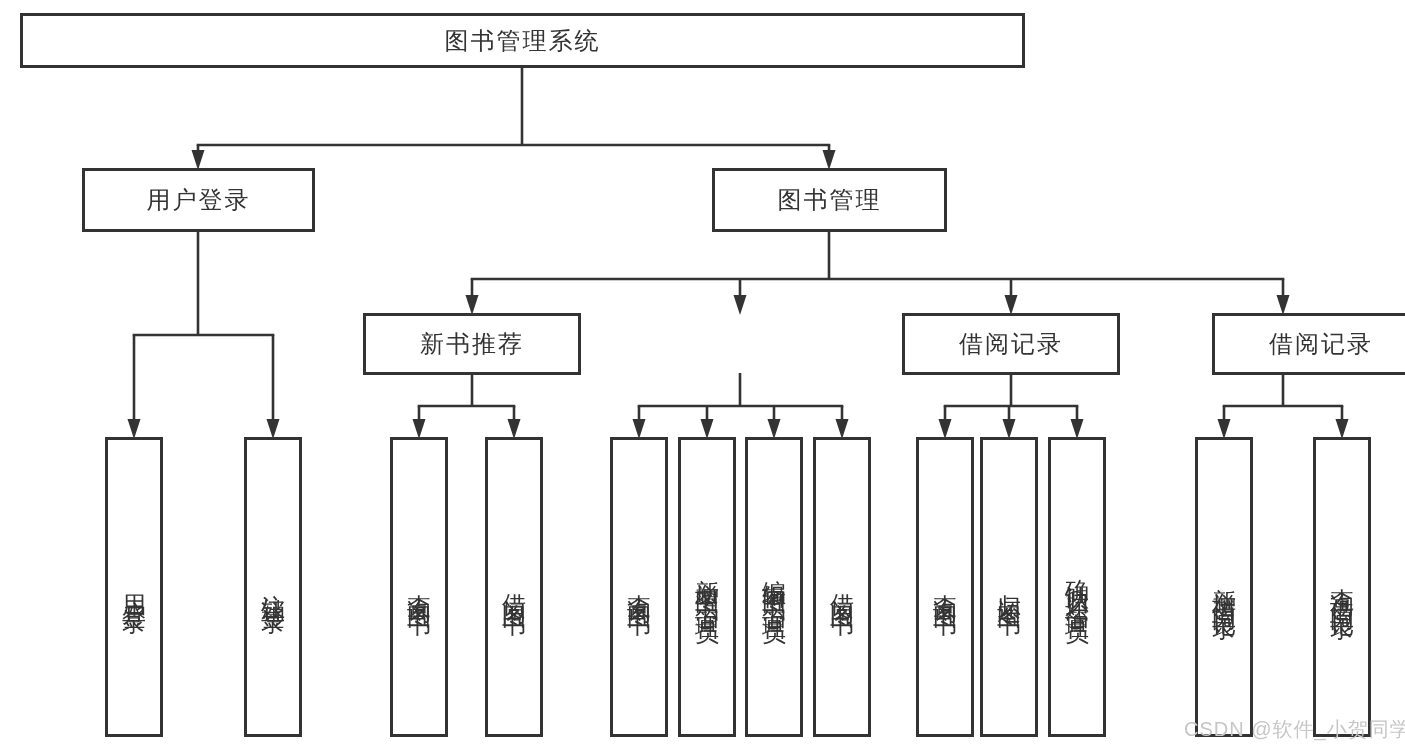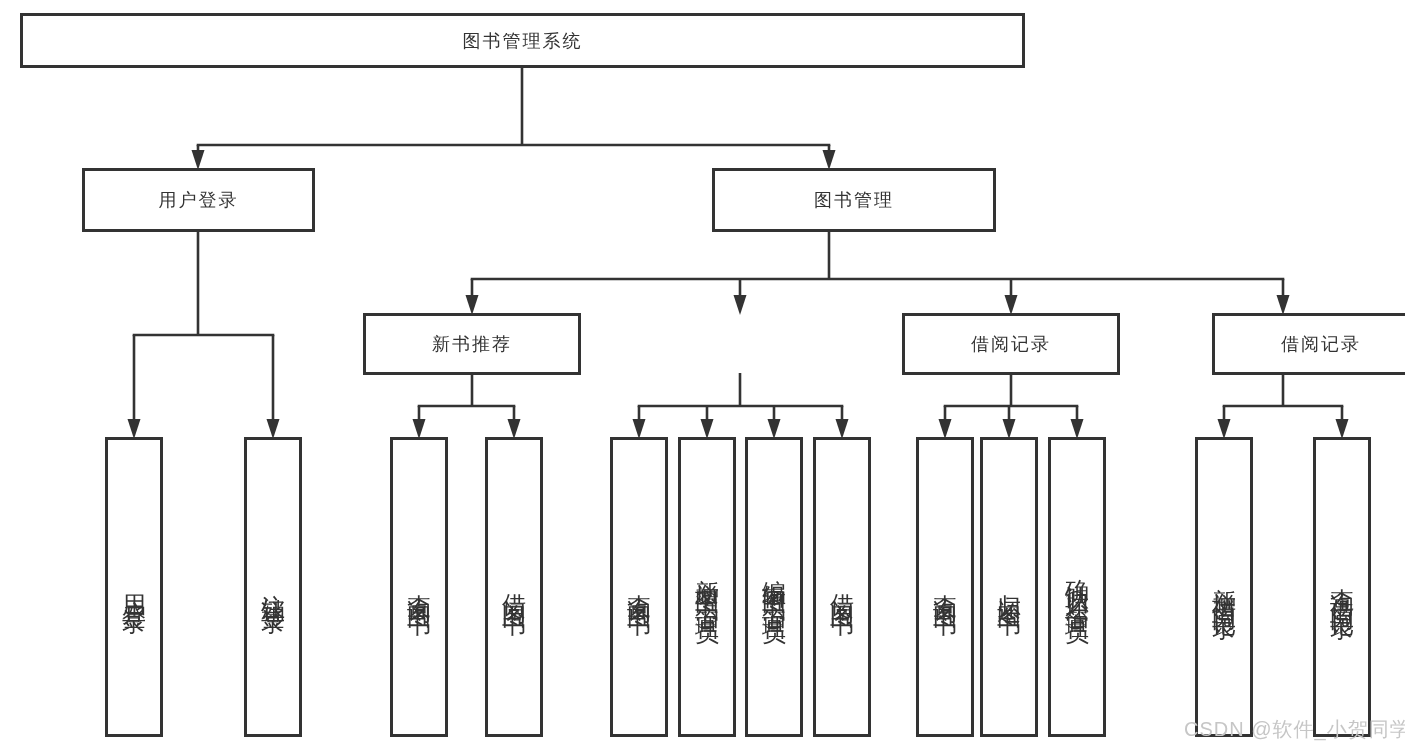--- a/index.html
+++ b/index.html
@@ -26,21 +26,21 @@
     position: absolute;
     box-sizing: border-box;
     background: #ffffff;
     border: 3px solid #333333;
     display: flex;
     align-items: center;
     justify-content: center;
     z-index: 2;
   }
   .node.h {
-    font-size: 18px;
+    font-size: 24px;
     letter-spacing: 2px;
     white-space: nowrap;
   }
   .node.root-box {
     left: 20px;
     top: 13px;
     width: 1005px;
     height: 55px;
   }
   .node.lvl2 {
@@ -128,21 +128,21 @@
       <line x1="1222.7" y1="406" x2="1343.3" y2="406" stroke="#333333" stroke-width="2.6"></line>
       <line x1="1224" y1="406" x2="1224" y2="421" stroke="#333333" stroke-width="2.6"></line>
       <polygon points="1217.5,419 1230.5,419 1224,439" fill="#333333"></polygon>
       <line x1="1342" y1="406" x2="1342" y2="421" stroke="#333333" stroke-width="2.6"></line>
       <polygon points="1335.5,419 1348.5,419 1342,439" fill="#333333"></polygon>
     </svg>
 
   <div class="node h root-box">图书管理系统</div>
 
   <div class="node h lvl2" style="left:82px; top:168px; width:233px;">用户登录</div>
-  <div class="node h lvl2" style="left:712px; top:168px; width:284px;">图书管理</div>
+  <div class="node h lvl2" style="left:712px; top:168px; width:235px;">图书管理</div>
 
   <div class="node h lvl3" style="left:363px; top:313px;text-align:right;">新书推荐</div>
   <div class="node h lvl3" style="left:902px; top:313px;">借阅记录</div>
   <div class="node h lvl3" style="left:1174px; top:313px;margin-left:38px;">借阅记录</div>
 
   <div class="node leaf" style="left:105px;">用户登录</div>
   <div class="node leaf" style="left:244px;">注销登录</div>
 
   <div class="node leaf" style="left:390px;">查询图书</div>
   <div class="node leaf" style="left:485px;">借阅图书</div>

